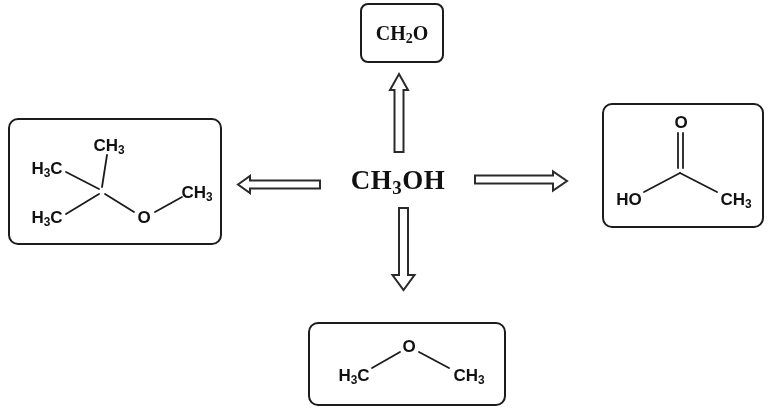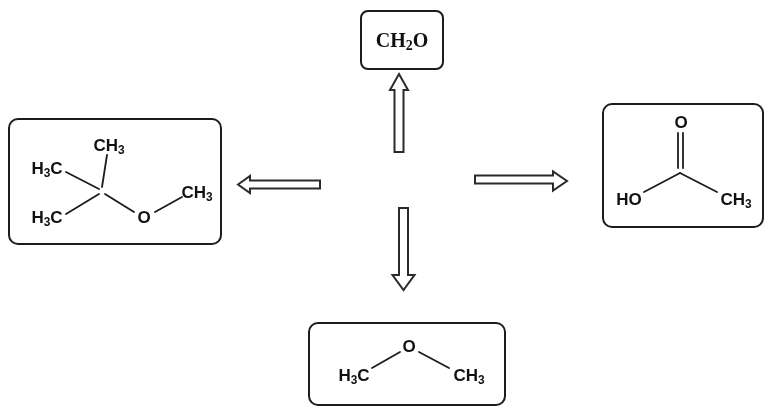--- a/index.html
+++ b/index.html
@@ -75,22 +75,23 @@
     stroke: #2a2a2a;
     stroke-width: 2;
     stroke-linejoin: miter;
   }
 </style>
 </head>
 <body>
 
 <div class="stage">
 
+  <div class="formula center-formula" style="left:398px; top:180px;">CH<sub>3</sub>OH</div>
 
-  <div class="rbox" style="left:360px; top:10px; width:84px; height:60px; border-radius:8px;">
+  <div class="rbox" style="left:360px; top:3px; width:84px; height:60px; border-radius:8px;">
     <div class="formula small-formula" style="left:50%; top:50%;">CH<sub>2</sub>O</div>
   </div>
 
   <div class="rbox" style="left:8px; top:118px; width:214px; height:127px;">
     <svg class="bonds" aria-hidden="true">
       <line class="bond" x1="92" y1="67" x2="97" y2="35"></line>
       <line class="bond" x1="89" y1="69" x2="56" y2="52"></line>
       <line class="bond" x1="89" y1="74" x2="56" y2="94"></line>
       <line class="bond" x1="95" y1="74" x2="124" y2="92"></line>
       <line class="bond" x1="145" y1="92" x2="172" y2="77"></line>

